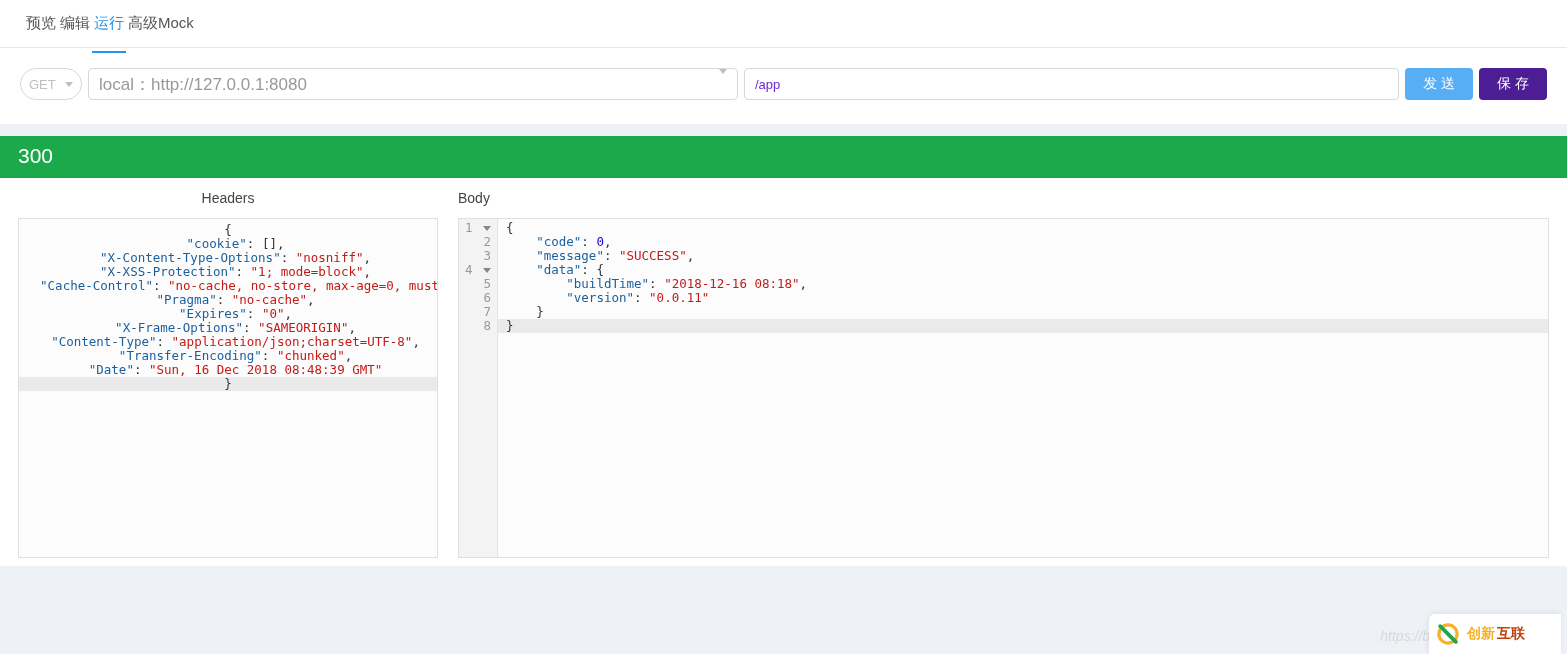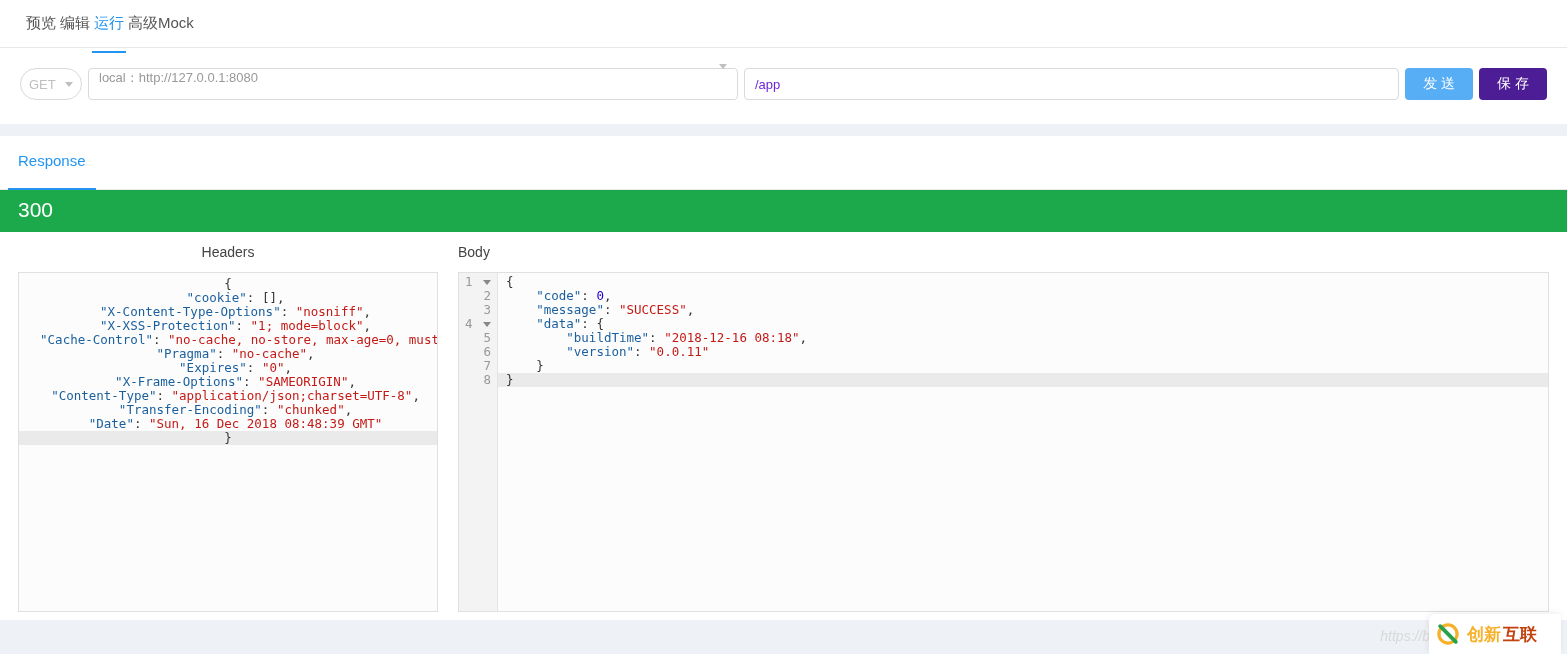--- a/index.html
+++ b/index.html
@@ -10,21 +10,21 @@
   
   .tabs { display: flex; align-items: center; background: #fff; padding: 0 24px; height: 48px; border-bottom: 1px solid #e8e8e8; }
   .tab { font-size: 15px; color: #555; cursor: pointer; padding: 0 2px; height: 56px; display:flex; align-items:center; position:relative; }
   .tab.active { color: #2395f1; }
   .tab.active::after { content:""; position:absolute; left:0; right:0; bottom:-1px; height:2px; background:#2395f1; }
 
   
   .reqbar { display:flex; gap:6px; background:#fff; padding:20px 20px 24px 20px; }
   .method-select { width:62px; height:32px; border:1px solid #d9d9d9; border-radius:16px; display:flex; align-items:center; justify-content:space-between; padding:0 8px; color:#bfbfbf; font-size:13px; cursor:pointer; }
   .chevron { width:0; height:0; border-left:4px solid transparent; border-right:4px solid transparent; border-top:5px solid #bfbfbf; }
-  .url-select { width:650px; height:32px; border:1px solid #d9d9d9; border-radius:4px; display:flex; align-items:flex-start; padding:0 10px; color:#999; font-size:13px; position:relative; cursor:pointer;}
+  .url-select { width:650px; height:32px; border:1px solid #d9d9d9; border-radius:4px; display:flex; align-items:center; padding:0 10px; color:#999; font-size:17px; position:relative; cursor:pointer;}
   .url-select .chev-wrap { position:absolute; right:10px; }
   .path-input { flex:1; height:32px; border:1px solid #d9d9d9; border-radius:4px; padding:0 10px; font-size:13px; color:#6d28d9; outline:none; }
   .btn { height:32px; padding:0 18px; border:none; border-radius:4px; color:#fff; font-size:14px; cursor:pointer; }
   .btn-primary-light { background:#57aef5; }
   .btn-primary { background:#4c1d95; }
 
   
   .gap { height:12px; background:#eef1f5; }
 
   
@@ -52,21 +52,21 @@
   .s { color:#c41a16; } 
   .n { color:#1c00cf; } 
   .p { color:#333; }    
   .arr { color:#333; }
 
   
   .wm-text { position:absolute; right:126px; bottom:10px; color:#d9d9d9; font-size:14px; font-style:italic; pointer-events:none;}
   .brand { position:absolute; right:6px; bottom:0; width:132px; height:40px; background:#fff; display:flex; align-items:center; gap:6px; padding:0 6px; border-top-left-radius:6px; box-shadow:-1px -1px 6px rgba(0,0,0,0.08);}
   .brand .shape { width:26px; height:26px; position:relative; }
   .brand .shape svg { width:26px; height:26px; }
-  .brand .txt { font-family: Liberation Mono, monospace; font-size:17px; font-weight:600; display:flex; gap:2px;}
+  .brand .txt { font-family: Liberation Mono, monospace; font-size:14px; font-weight:600; display:flex; gap:2px;}
   .brand .b1 { color:#f6b12a; }
   .brand .b2 { color:#c2410c; }
 
 </style>
 </head>
 <body>
 <div class="page">
 
   <div class="tabs panel">
     <div class="tab">预览</div>
@@ -85,23 +85,20 @@
       <span class="chev-wrap"><span class="chevron"></span></span>
     </div>
     <input class="path-input" value="/app" style="">
     <button class="btn btn-primary-light">发 送</button>
     <button class="btn btn-primary">保 存</button>
   </div>
 
   <div class="gap"></div>
 
   <div class="panel">
-    <div class="resp-tabs">
-      <div class="resp-tab">Response</div>
-    </div>
     <div class="status-bar">300</div>
 
     <div class="cols">
       <div class="col-h">
         <div class="col-title">Headers</div>
         <div class="code-pane headers" id="headers-pane"><div class="line"><span class="p">{</span></div><div class="line">  <span class="k">"cookie"</span><span class="p">: </span><span class="arr">[]</span><span class="p">,</span></div><div class="line">  <span class="k">"X-Content-Type-Options"</span><span class="p">: </span><span class="s">"nosniff"</span><span class="p">,</span></div><div class="line">  <span class="k">"X-XSS-Protection"</span><span class="p">: </span><span class="s">"1; mode=block"</span><span class="p">,</span></div><div class="line">  <span class="k">"Cache-Control"</span><span class="p">: </span><span class="s">"no-cache, no-store, max-age=0, must-re"</span></div><div class="line">  <span class="k">"Pragma"</span><span class="p">: </span><span class="s">"no-cache"</span><span class="p">,</span></div><div class="line">  <span class="k">"Expires"</span><span class="p">: </span><span class="s">"0"</span><span class="p">,</span></div><div class="line">  <span class="k">"X-Frame-Options"</span><span class="p">: </span><span class="s">"SAMEORIGIN"</span><span class="p">,</span></div><div class="line">  <span class="k">"Content-Type"</span><span class="p">: </span><span class="s">"application/json;charset=UTF-8"</span><span class="p">,</span></div><div class="line">  <span class="k">"Transfer-Encoding"</span><span class="p">: </span><span class="s">"chunked"</span><span class="p">,</span></div><div class="line">  <span class="k">"Date"</span><span class="p">: </span><span class="s">"Sun, 16 Dec 2018 08:48:39 GMT"</span><span class="p"></span></div><div class="line hl"><span class="p">}</span></div></div>
       </div>
       <div class="col-b">
         <div class="col-title">Body</div>
         <div class="code-pane body">

